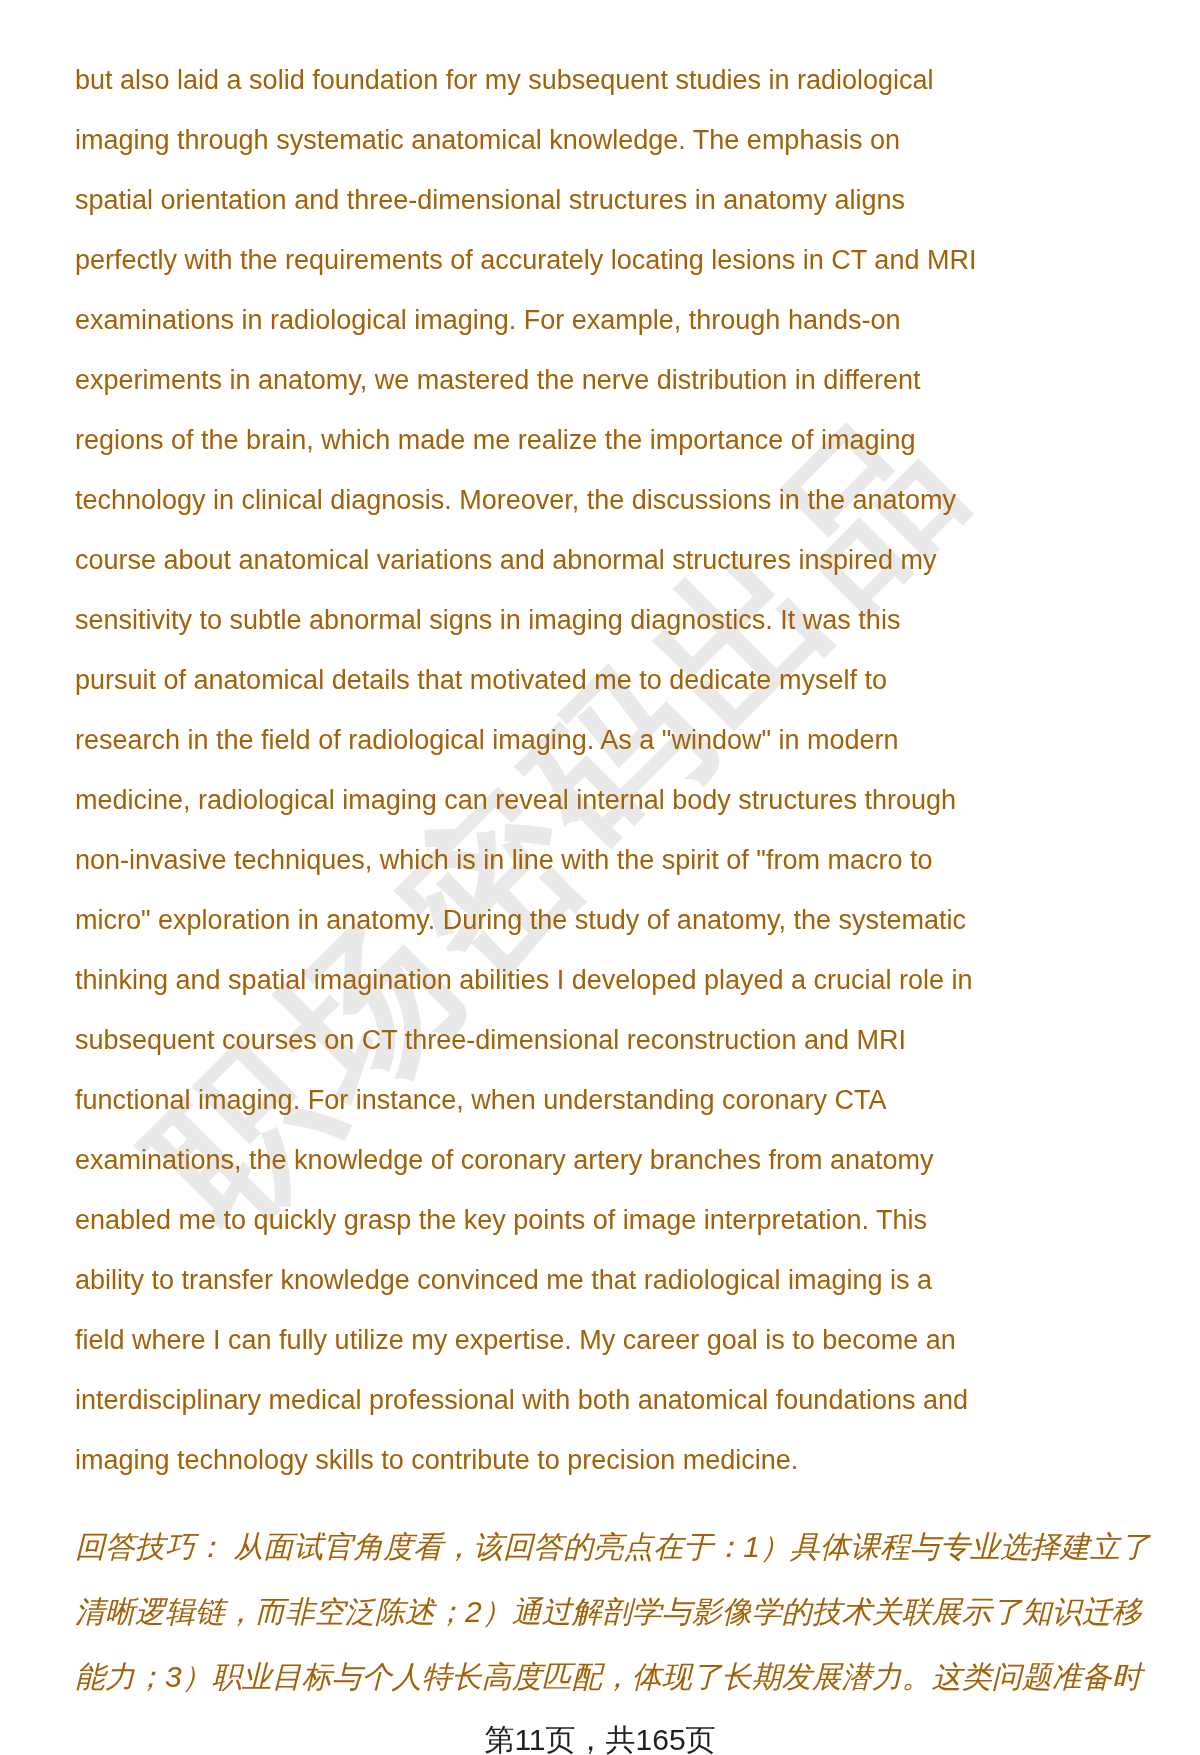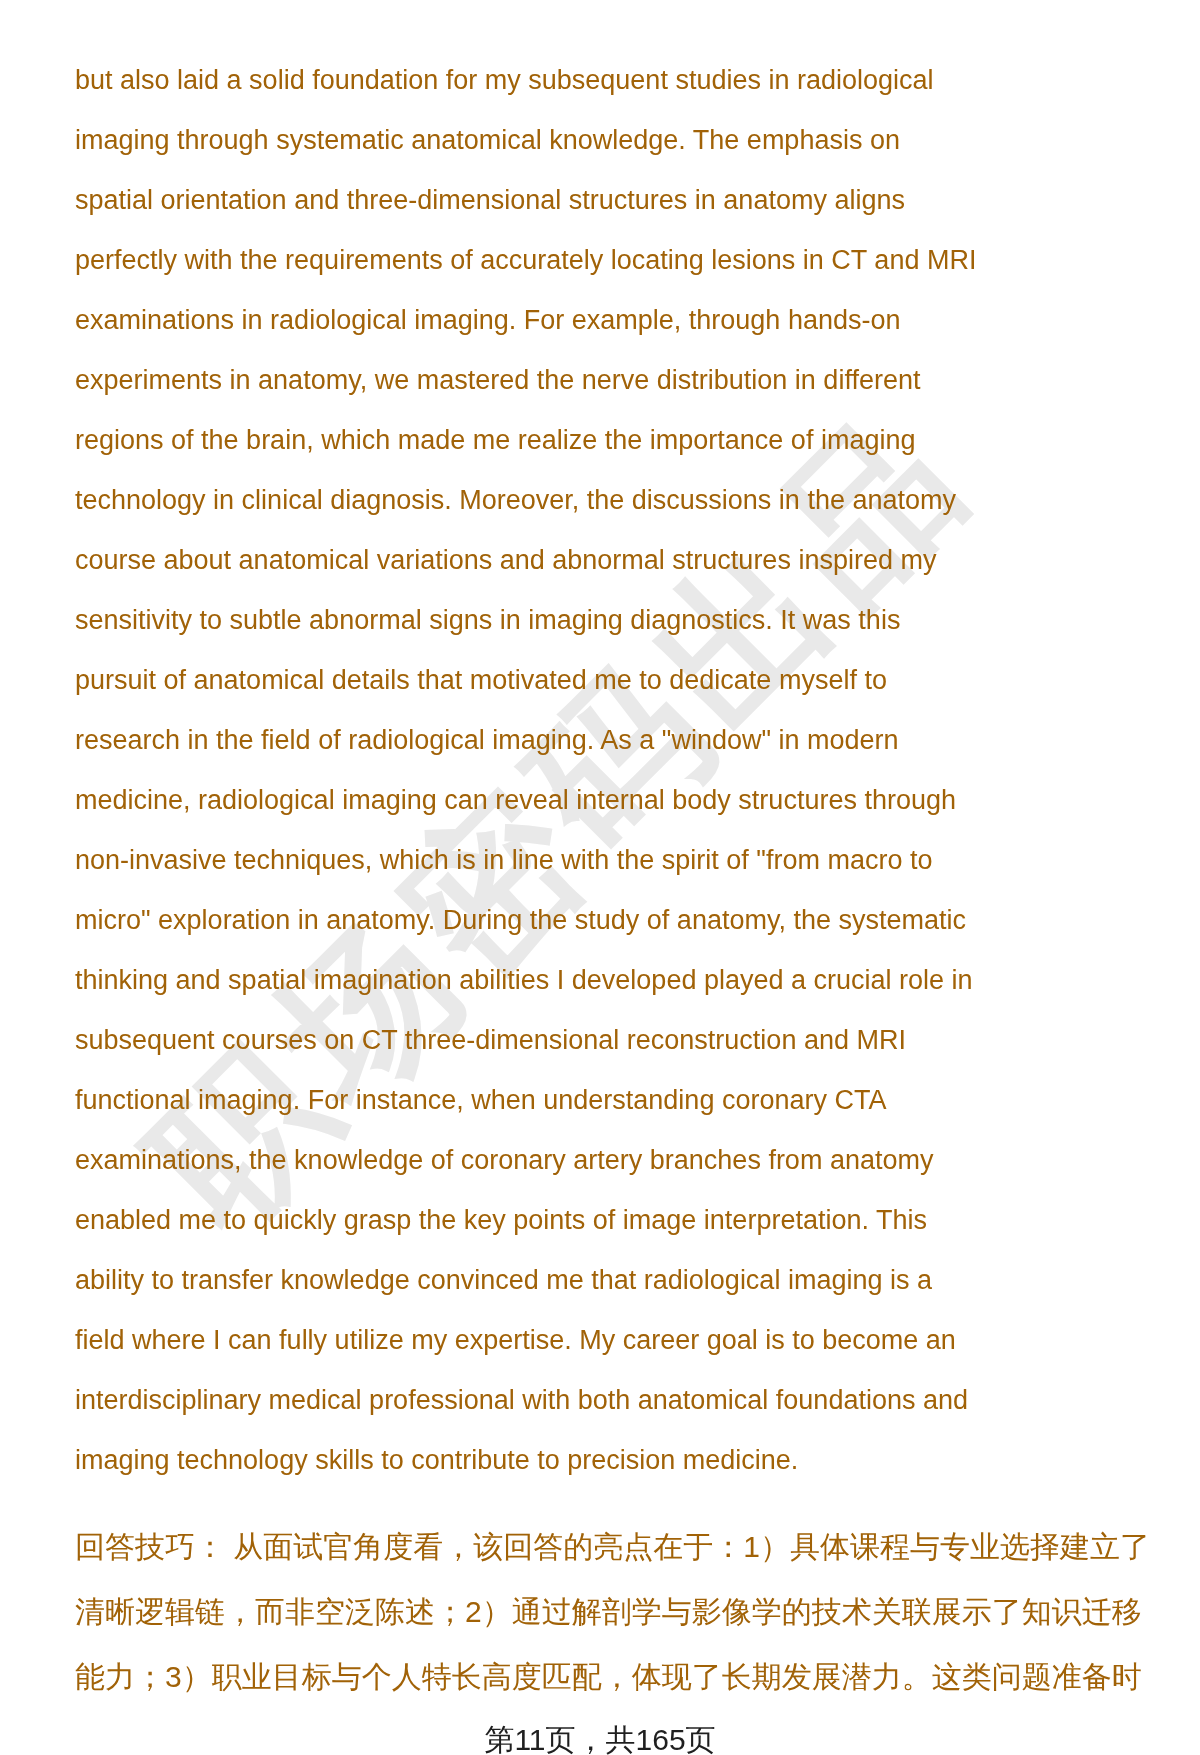--- a/index.html
+++ b/index.html
@@ -40,20 +40,21 @@
     width: 1090px;
     font-size: 27px;
     line-height: 60px;
   }
   .para-zh {
     left: 75px;
     top: 1514px;
     width: 1090px;
     font-size: 30px;
     line-height: 65px;
+    font-style: italic;
   }
   .page-footer {
     position: absolute;
     left: 0;
     top: 1722px;
     width: 1200px;
     text-align: center;
     font-size: 30px;
     line-height: 36px;
     color: #1f1f1f;

